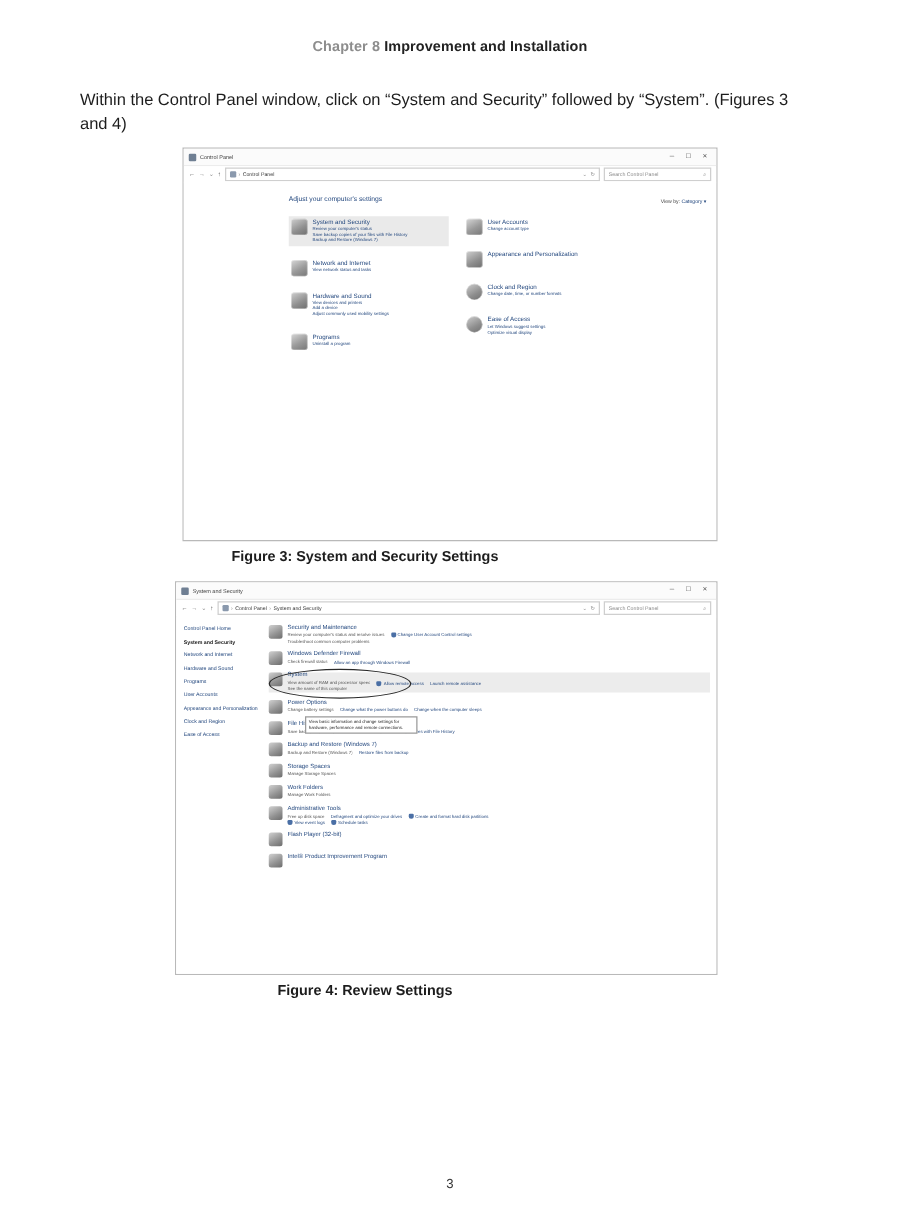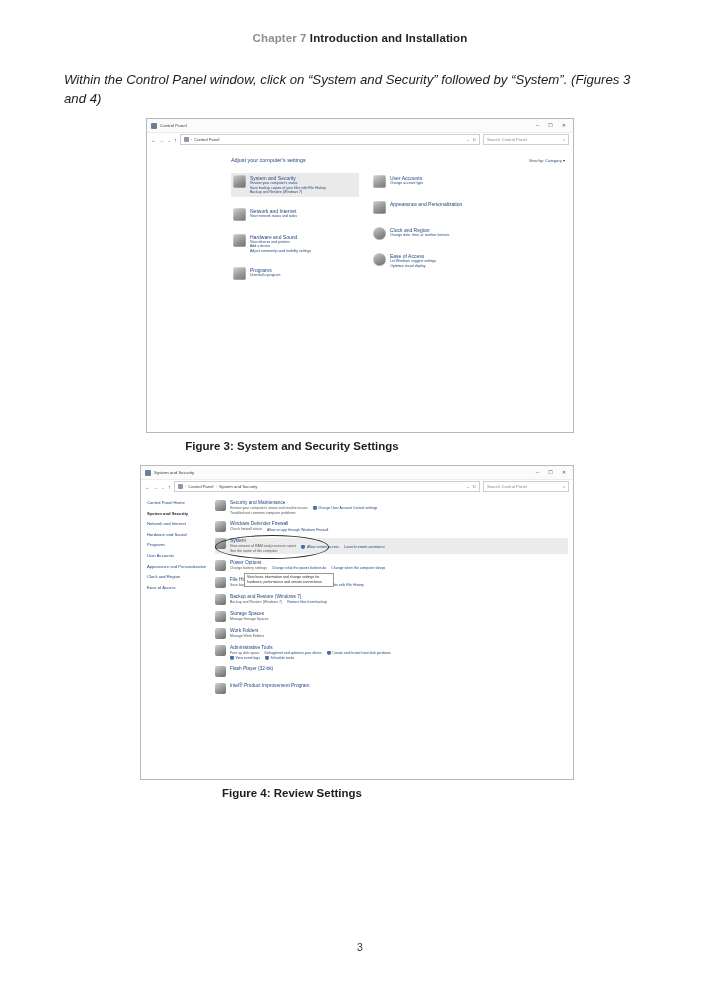--- a/index.html
+++ b/index.html
@@ -14,21 +14,21 @@
   .runhead{
     position:absolute;top:32px;left:0;width:720px;text-align:center;
     font-size:11.5px;font-weight:bold;letter-spacing:.1px;
   }
   .runhead .chap{color:#8d8d8d;}
   .runhead .ttl{color:#222;}
 
   
   .para{
     position:absolute;left:64px;top:70px;width:592px;
-    font-size:13.2px;line-height:19px;color:#1d1d1d;font-style:italic;
+    font-size:13.2px;line-height:19px;color:#1d1d1d;
   }
 
   
   .figframe{position:absolute;border:1px solid #b9b9b9;background:#fff;box-sizing:border-box;}
   #fig3{left:146px;top:118px;width:428px;height:315px;}
   #fig4{left:140px;top:465px;width:434px;height:315px;}
 
   .figcap{
     position:absolute;width:584px;left:0;text-align:center;
     font-size:11.5px;font-weight:bold;color:#1d1d1d;
@@ -106,22 +106,22 @@
     border:1px solid #9a9a9a;background:#fff;padding:1.5px 2px;
     font-size:3.5px;line-height:4.5px;color:#2a2a2a;z-index:5;
   }
 </style>
 </head>
 <body>
 
 <div class="page">
 
   <div class="runhead">
-    <span class="chap">Chapter 7</span>
-    <span class="ttl">Introduction and Installation</span>
+    <span class="chap">Chapter 8</span>
+    <span class="ttl">Improvement and Installation</span>
   </div>
 
   <div class="para">Within the Control Panel window, click on “System and Security” followed by “System”. (Figures 3 and 4)</div>
 
   <div class="figframe" id="fig3">
     <div class="win">
 
       <div class="titlebar">
         <div class="tb-ico"></div>
         <div class="tb-title">Control Panel</div>

